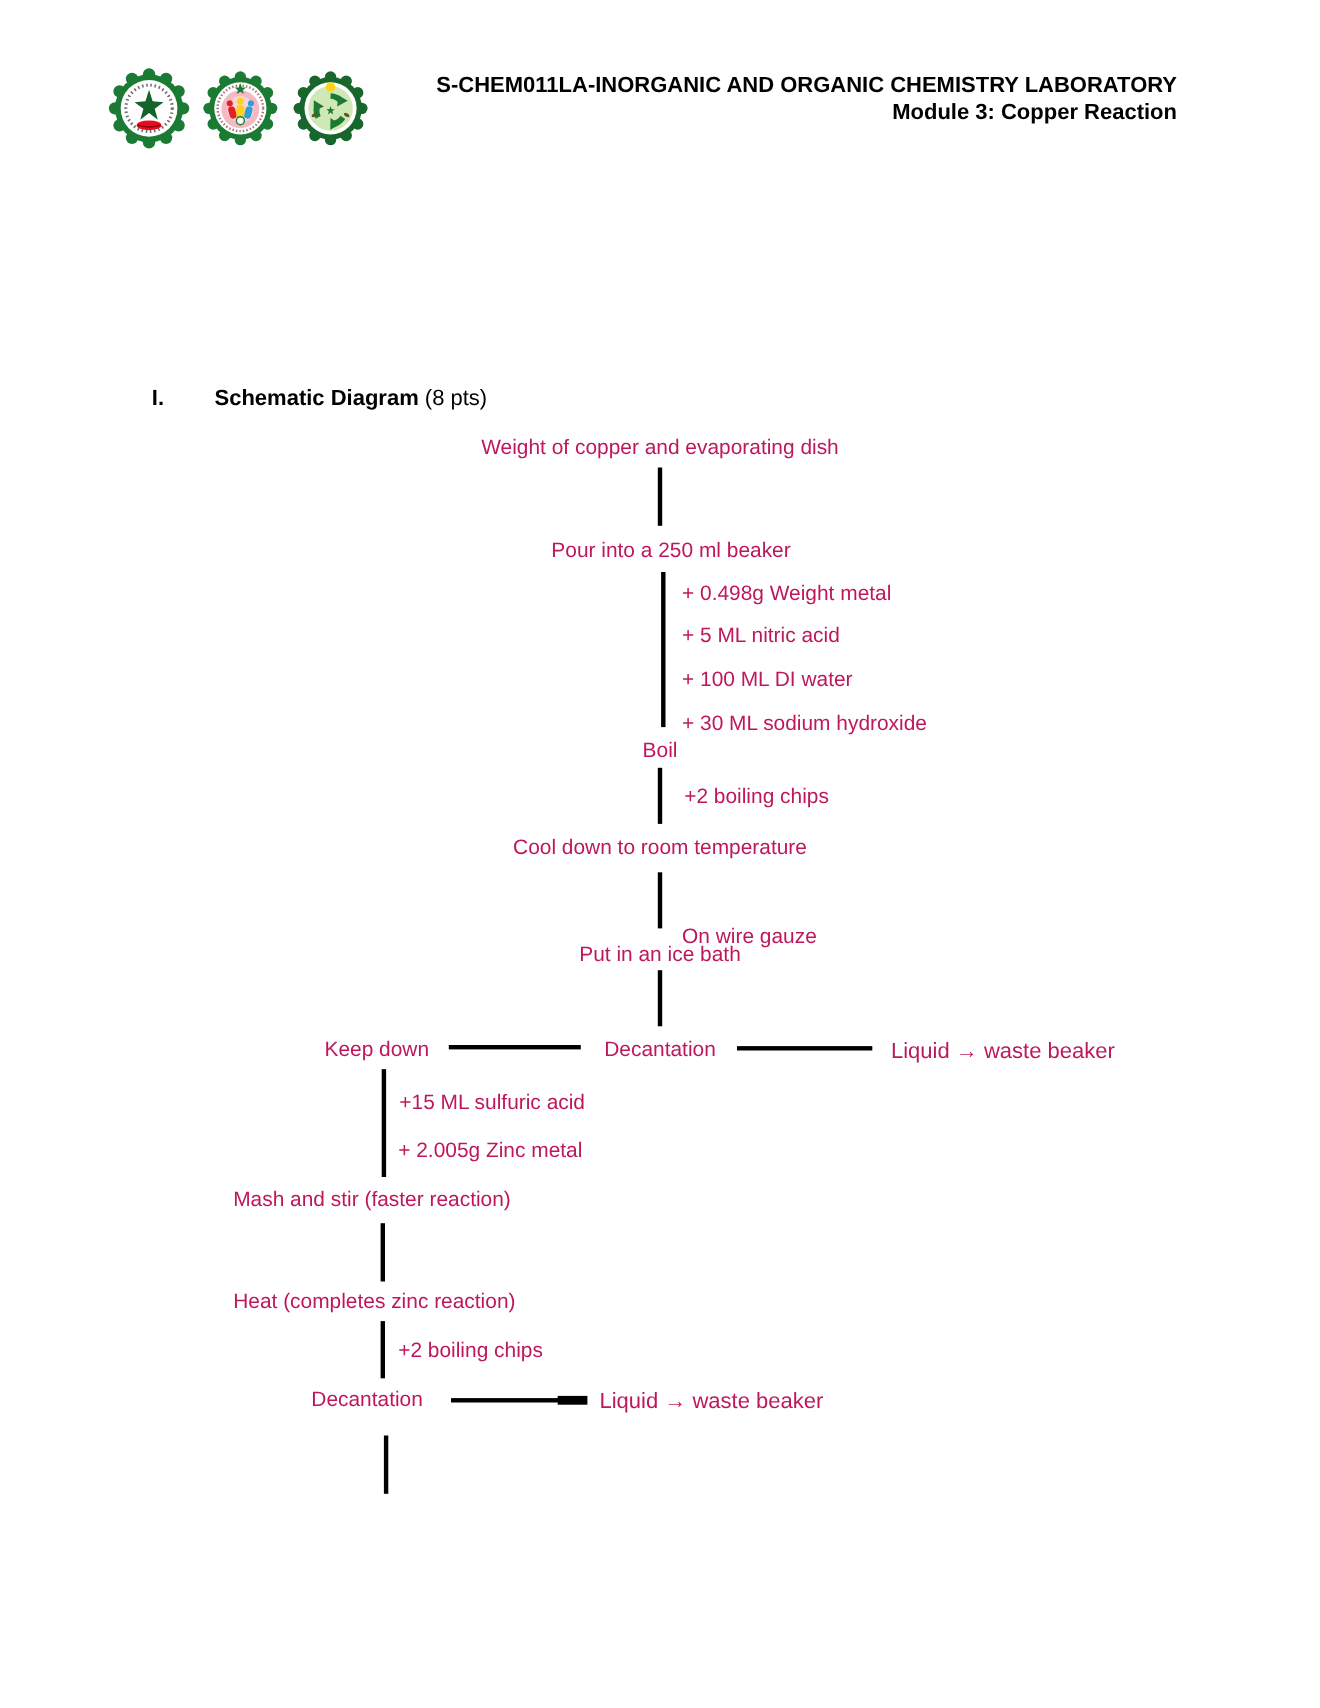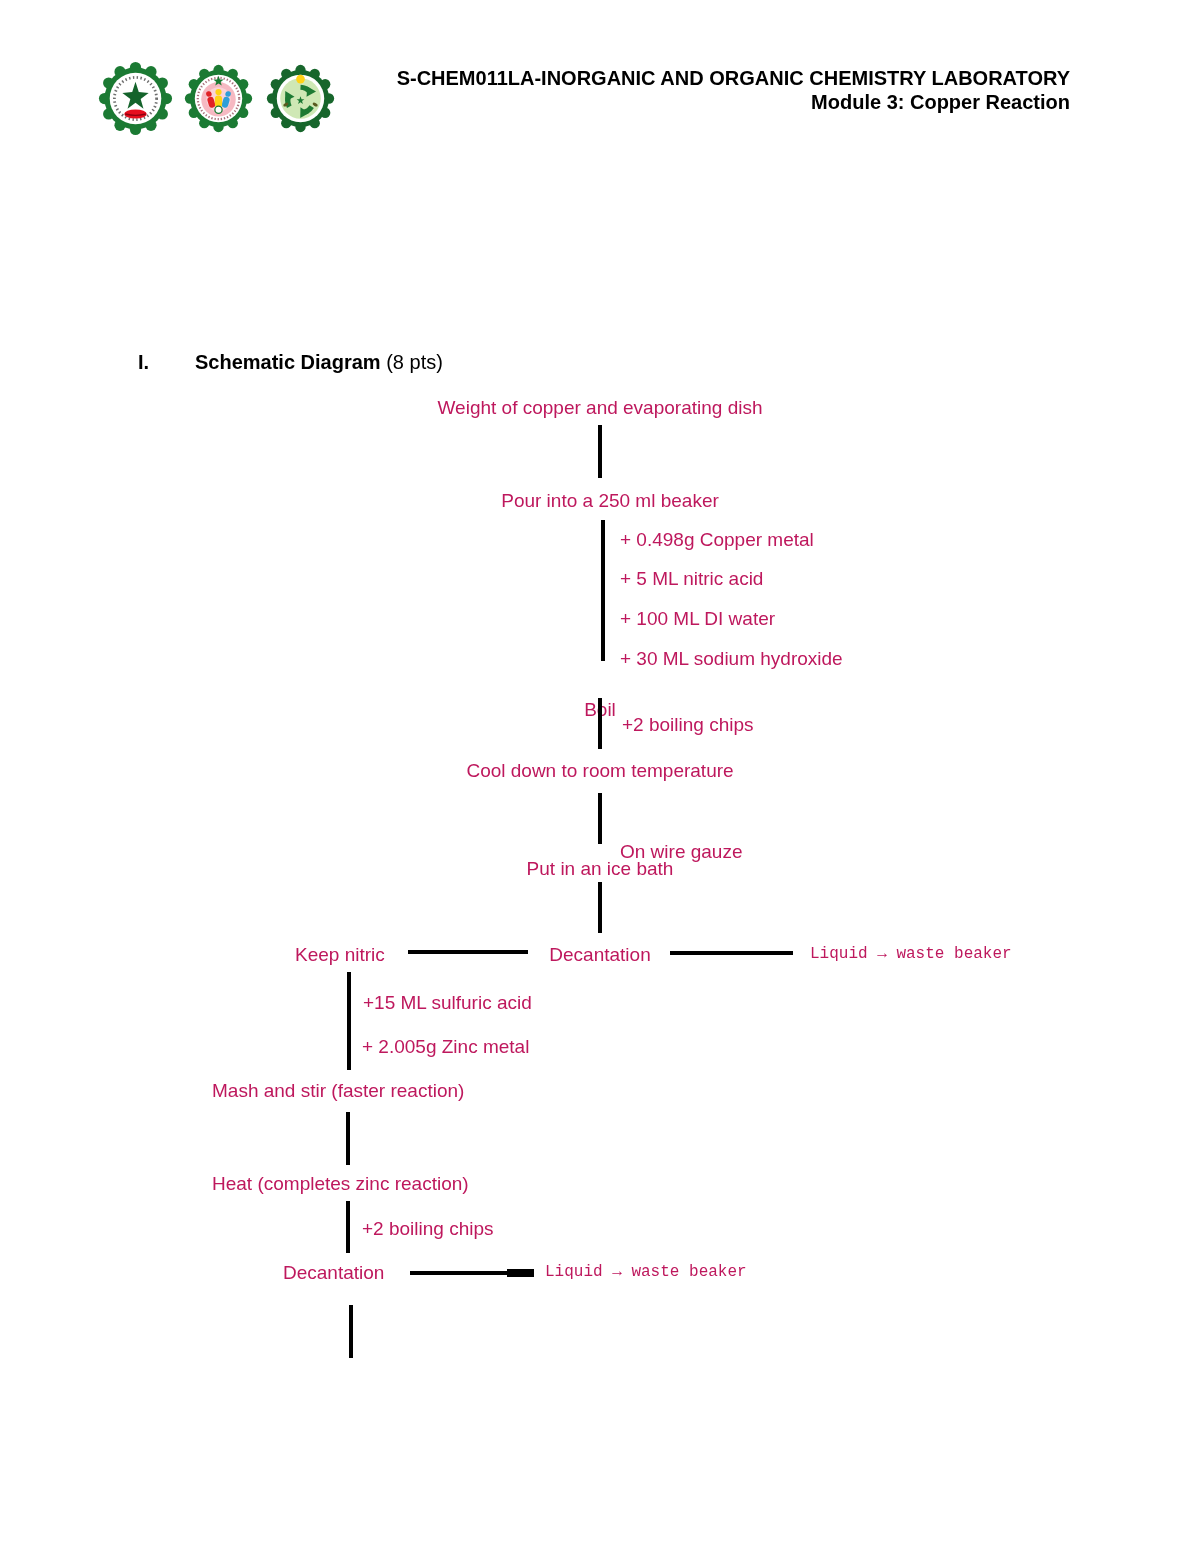--- a/index.html
+++ b/index.html
@@ -16,21 +16,21 @@
   }
   .logo{position:absolute;}
   
   .sec{position:absolute;font-size:20px;white-space:nowrap;color:#000;}
   .sec b{font-weight:bold;}
   
   .node{
     position:absolute;font-size:19px;white-space:nowrap;color:#be185d;
   }
   .node.center{transform:translateX(-50%);}
-  .node.big{font-size:16px;font-family:Liberation Mono, monospace;}
+  .node.big{font-size:20px;}
   .vline{position:absolute;width:4px;background:#000;}
   .hline{position:absolute;height:4px;background:#000;}
   .hcap{position:absolute;height:8px;background:#000;}
 </style>
 </head>
 <body>
 
 <div id="page">
 
   <svg class="logo" style="left:98px;top:60px" width="75" height="77" viewBox="0 0 80 80">
@@ -136,40 +136,40 @@
   <div class="sec" style="left:138px;top:351px;font-weight:bold">I.</div>
   <div class="sec" style="left:195px;top:351px"><b>Schematic Diagram</b><span> (8 pts)</span></div>
 
   <div class="node center" style="left:600px;top:397px">Weight of copper and evaporating dish</div>
 
   <div class="vline" style="left:598px;top:425px;height:53px"></div>
 
   <div class="node center" style="left:610px;top:490px">Pour into a 250 ml beaker</div>
 
   <div class="vline" style="left:601px;top:520px;height:141px"></div>
-  <div class="node" style="left:620px;top:529px">+ 0.498g Copper metal</div>
+  <div class="node" style="left:620px;top:529px">+ 0.498g Weight metal</div>
   <div class="node" style="left:620px;top:568px">+ 5 ML nitric acid</div>
   <div class="node" style="left:620px;top:608px">+ 100 ML DI water</div>
   <div class="node" style="left:620px;top:648px">+ 30 ML sodium hydroxide</div>
 
-  <div class="node center" style="left:600px;top:699px">Boil</div>
+  <div class="node center" style="left:600px;top:672px">Boil</div>
 
   <div class="vline" style="left:598px;top:698px;height:51px"></div>
   <div class="node" style="left:622px;top:714px">+2 boiling chips</div>
 
   <div class="node center" style="left:600px;top:760px">Cool down to room temperature</div>
 
   <div class="vline" style="left:598px;top:793px;height:51px"></div>
   <div class="node" style="left:620px;top:841px">On wire gauze</div>
 
   <div class="node center" style="left:600px;top:858px">Put in an ice bath</div>
 
   <div class="vline" style="left:598px;top:882px;height:51px"></div>
 
-  <div class="node" style="left:295px;top:944px">Keep nitric</div>
+  <div class="node" style="left:295px;top:944px">Keep down</div>
   <div class="hline" style="left:408px;top:950px;width:120px"></div>
   <div class="node center" style="left:600px;top:944px">Decantation</div>
   <div class="hline" style="left:670px;top:951px;width:123px"></div>
   <div class="node big" style="left:810px;top:945px">Liquid → waste beaker</div>
 
   <div class="vline" style="left:347px;top:972px;height:98px"></div>
   <div class="node" style="left:363px;top:992px">+15 ML sulfuric acid</div>
   <div class="node" style="left:362px;top:1036px">+ 2.005g Zinc metal</div>
 
   <div class="node" style="left:212px;top:1080px">Mash and stir (faster reaction)</div>

